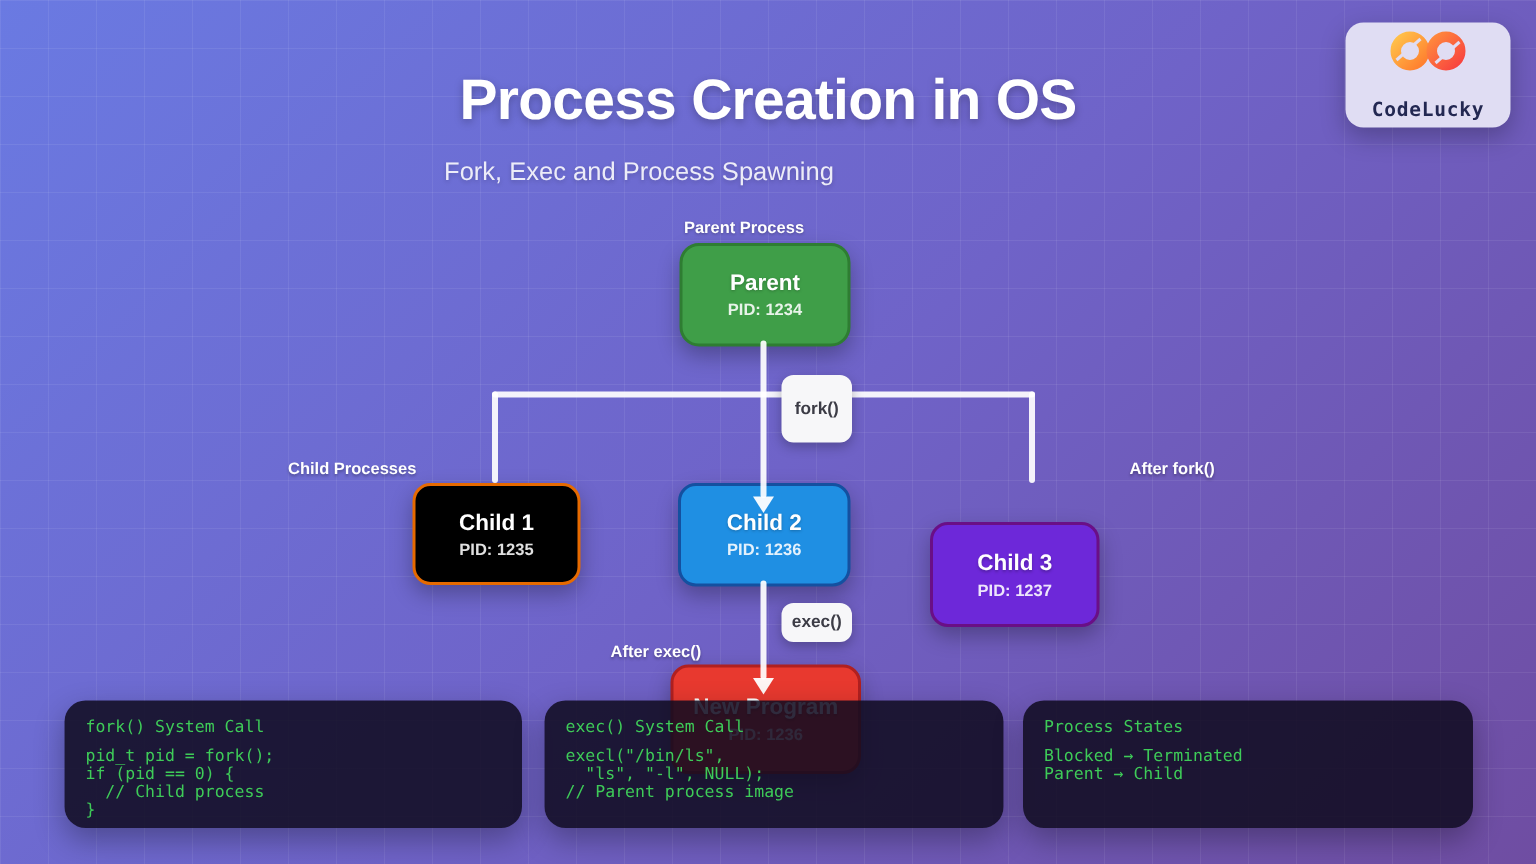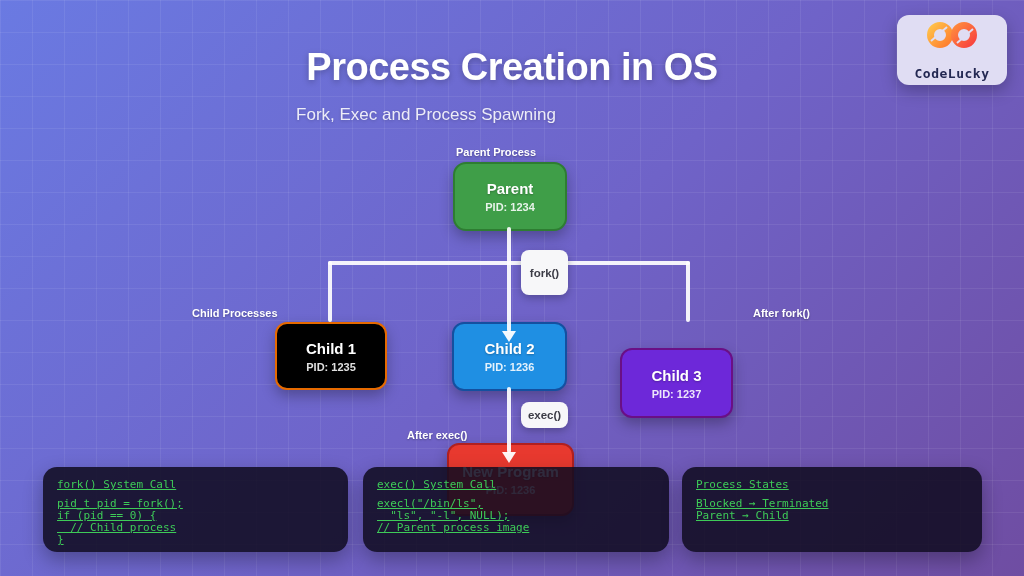--- a/index.html
+++ b/index.html
@@ -56,21 +56,20 @@
     display:flex;align-items:center;justify-content:center;
     font-size:11.5px;font-weight:600;color:#3c3c46;
     box-shadow:0 3px 8px rgba(0,0,0,0.25);
   }
   .code-panel{
     position:absolute;top:467px;height:85px;border-radius:14px;z-index:5;
     background:rgba(16,12,32,0.87);box-shadow:0 8px 20px rgba(0,0,0,0.3);
     padding:12px 14px;box-sizing:border-box;
     font-family:"DejaVu Sans Mono", monospace;font-size:11px;line-height:12px;
     color:var(--green,#3ecb58);
-    text-decoration:underline;
   }
   .code-panel .panel-title{margin-bottom:7px;white-space:pre;}
   .code-panel .code-line{white-space:pre;}
 </style>
 </head>
 <body>
 
 <div class="grid-overlay"></div>
 
 <div class="title">Process Creation in OS</div>

